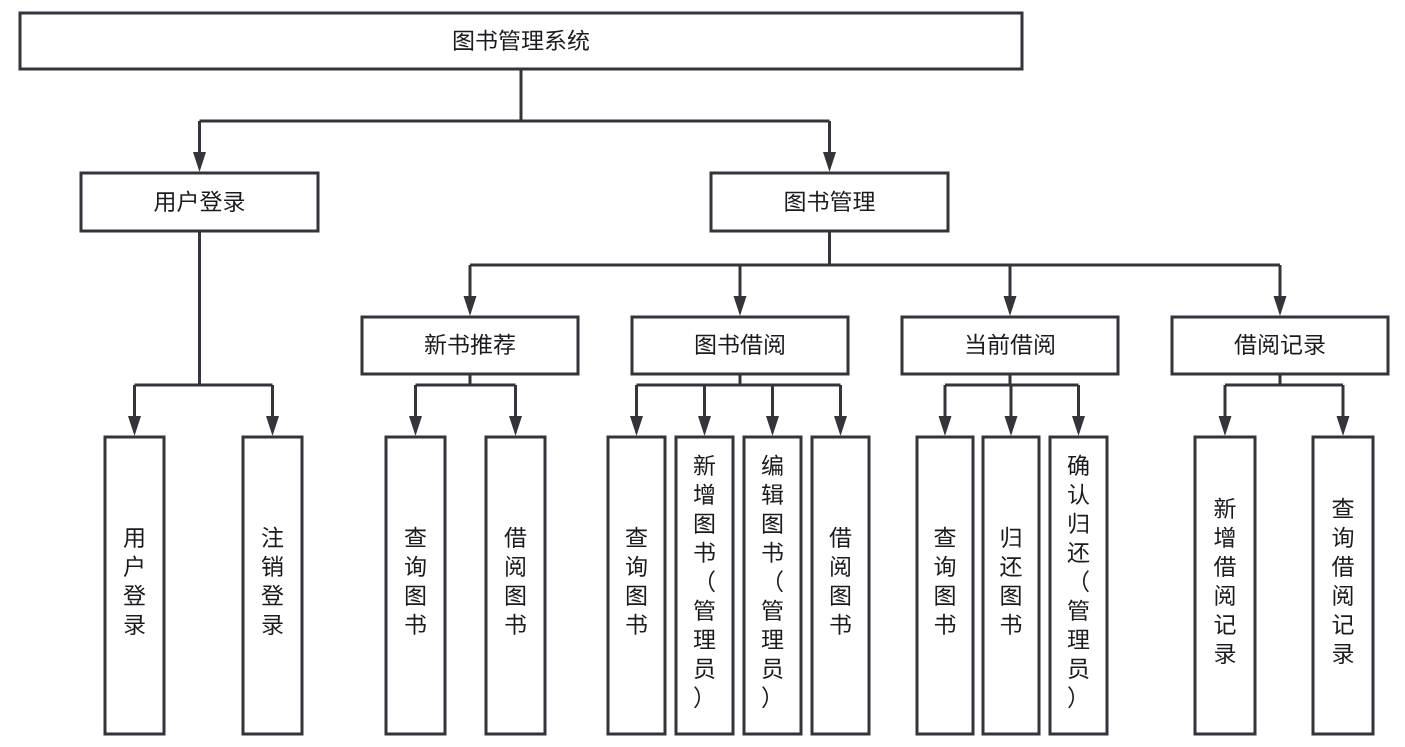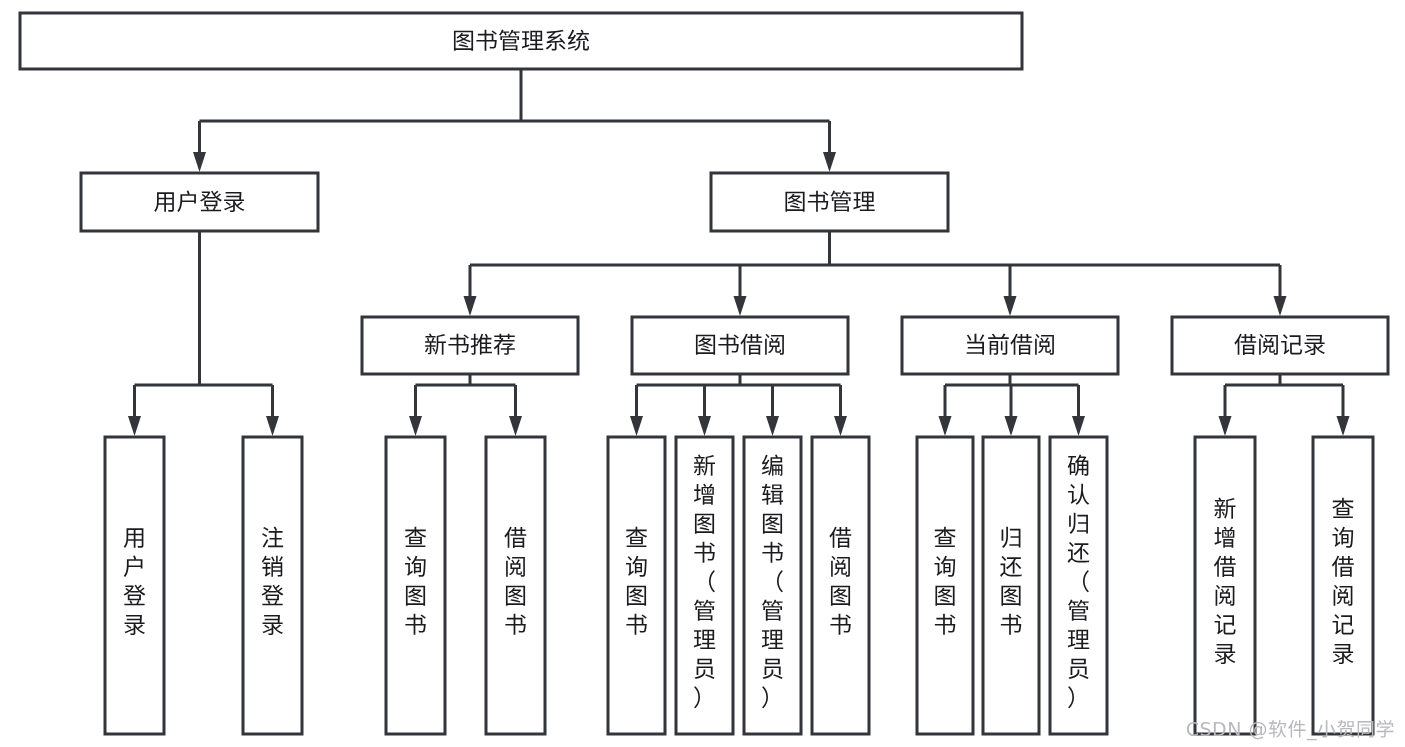--- a/index.html
+++ b/index.html
@@ -214,14 +214,13 @@
           <rect x="1195" y="437" width="60" height="297" class="box-rect"></rect>
           <text x="1225" class="node-label-v"><tspan x="1225" y="517">新</tspan><tspan x="1225" y="546">增</tspan><tspan x="1225" y="575">借</tspan><tspan x="1225" y="604">阅</tspan><tspan x="1225" y="633">记</tspan><tspan x="1225" y="662">录</tspan></text>
         </g>
         <g>
           <rect x="1313" y="437" width="60" height="297" class="box-rect"></rect>
           <text x="1343" class="node-label-v"><tspan x="1343" y="517">查</tspan><tspan x="1343" y="546">询</tspan><tspan x="1343" y="575">借</tspan><tspan x="1343" y="604">阅</tspan><tspan x="1343" y="633">记</tspan><tspan x="1343" y="662">录</tspan></text>
         </g>
       </g>
   </svg>
 
-  <div class="watermark">CSDN @软件_小贺同学</div>
 </div>
 
 </body></html>

